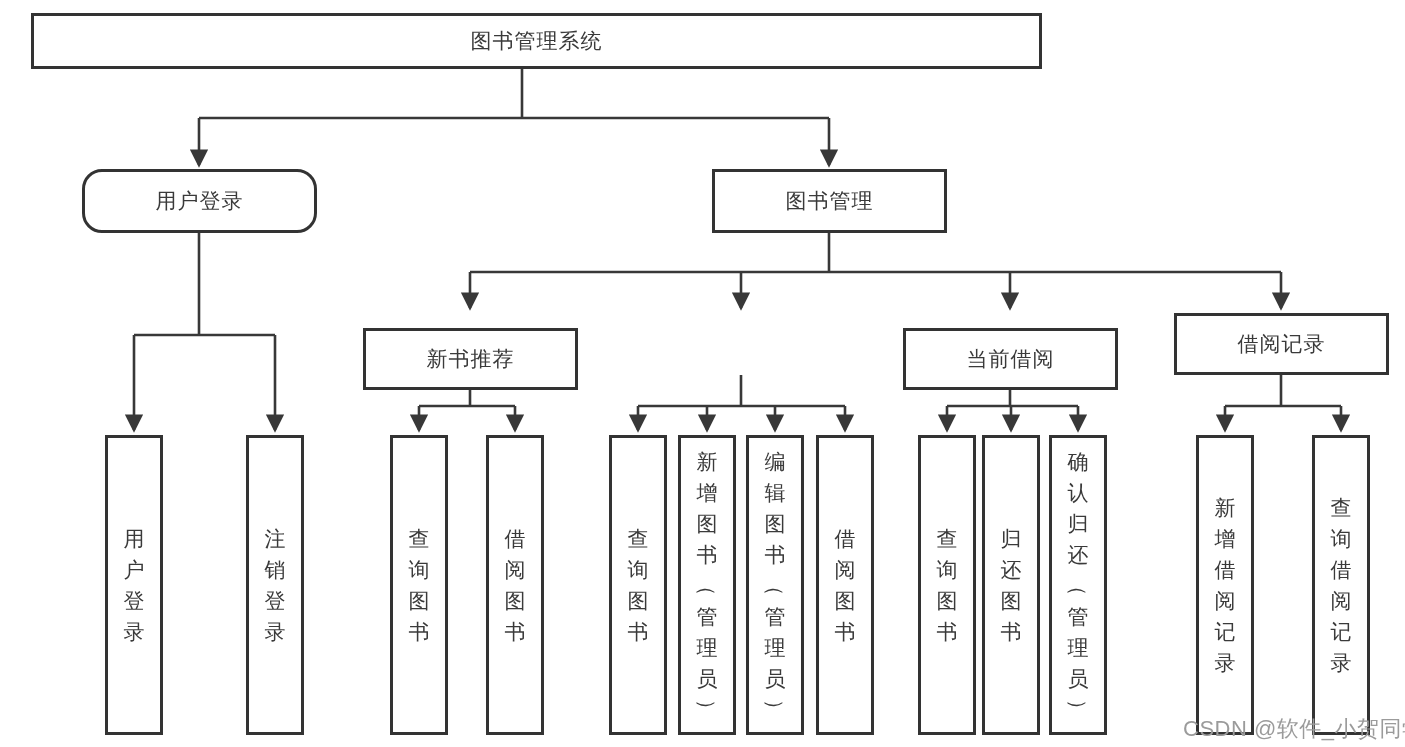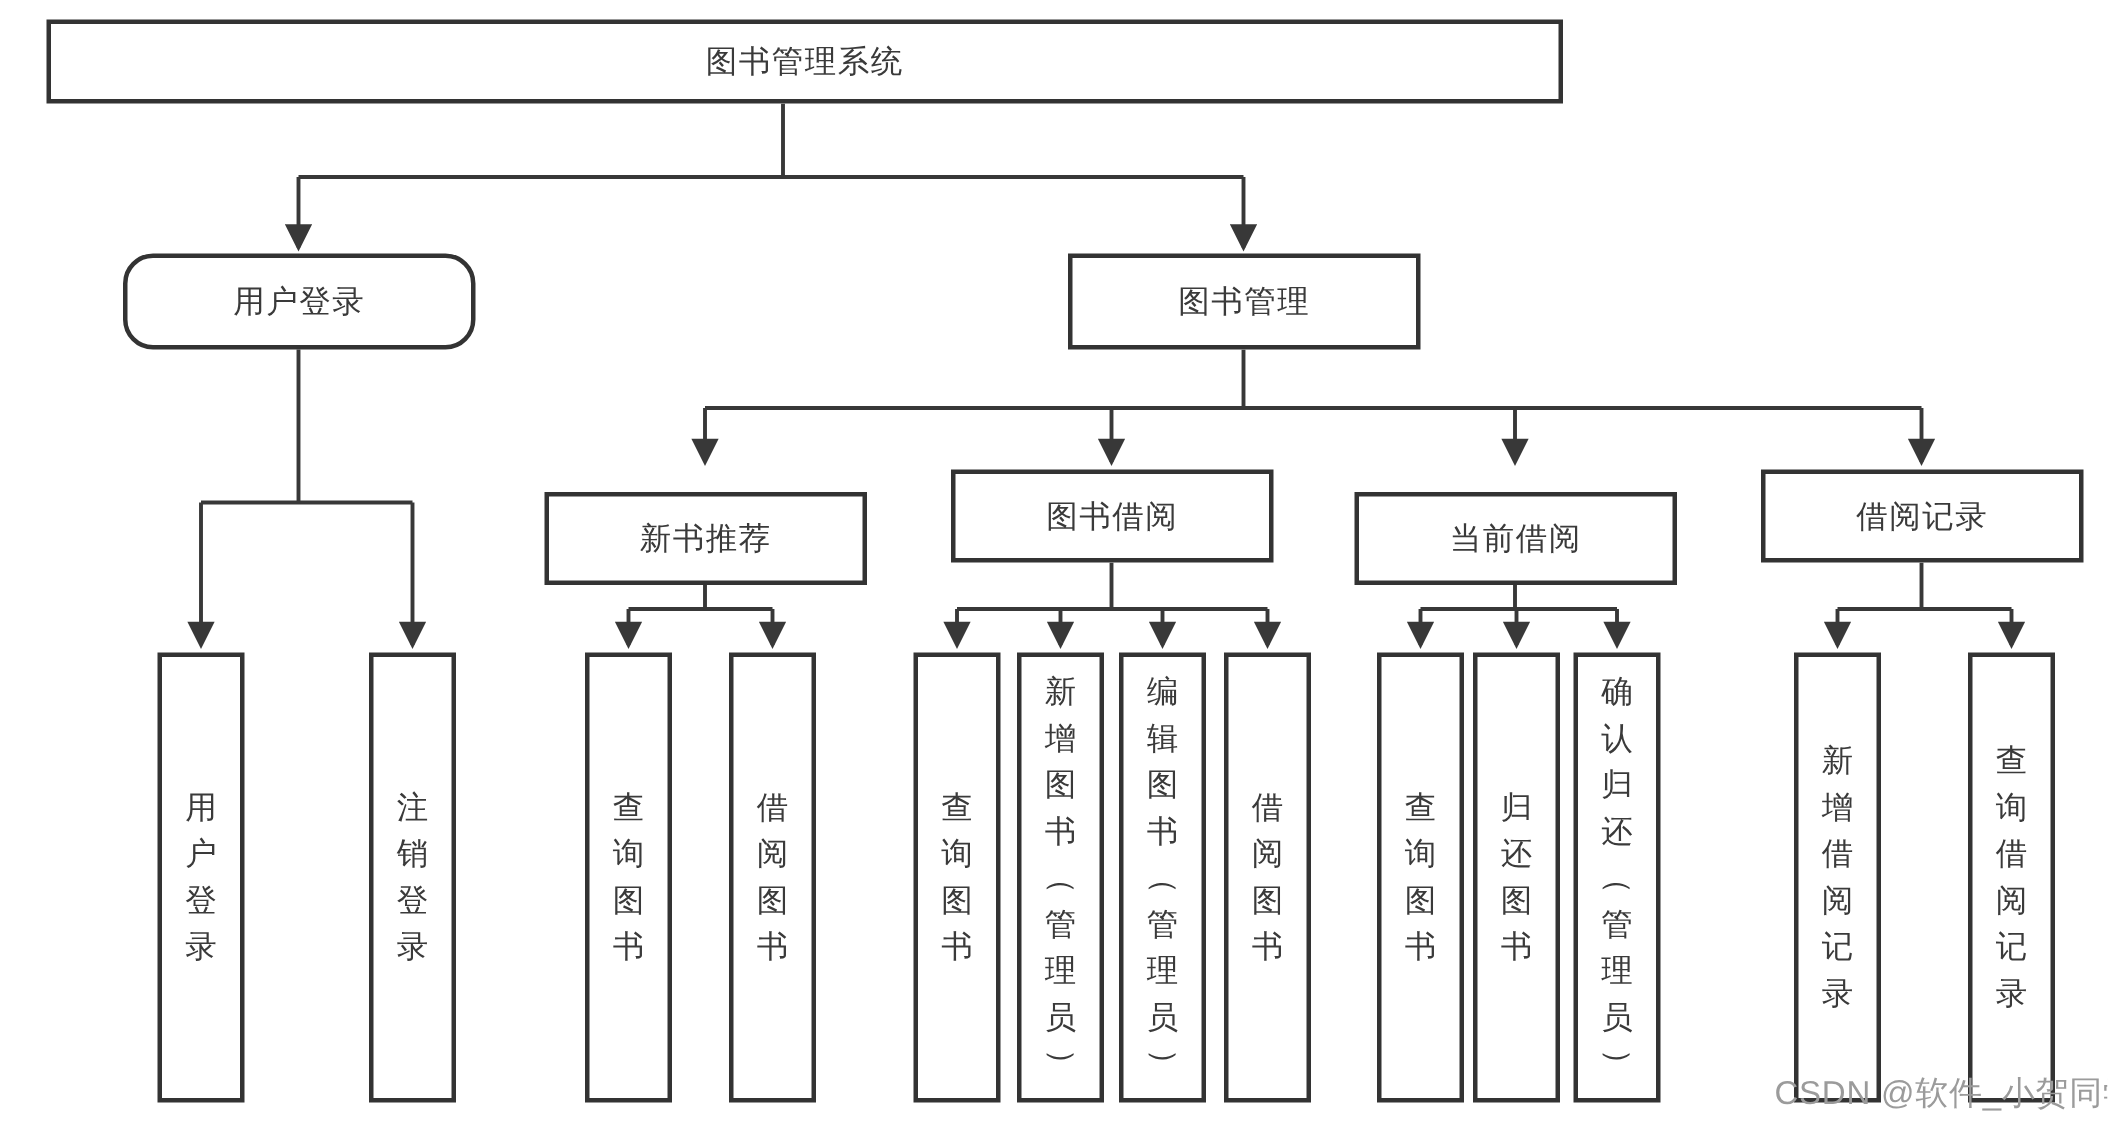--- a/index.html
+++ b/index.html
@@ -119,23 +119,20 @@
   <div class="node" style="left:82px;top:169px;width:235px;height:64px;border-radius:20px;">
     <span>用户登录</span>
   </div>
   <div class="node" style="left:712px;top:169px;width:235px;height:64px;">
     <span>图书管理</span>
   </div>
 
   <div class="node" style="left:363px;top:313px;width:215px;height:62px;margin-top:15px;">
     <span>新书推荐</span>
   </div>
-  <div class="node" style="left:634px;top:313px;width:215px;height:62px;">
-    <span>图书借阅</span>
-  </div>
   <div class="node" style="left:903px;top:328px;width:215px;height:62px;">
     <span>当前借阅</span>
   </div>
   <div class="node" style="left:1174px;top:313px;width:215px;height:62px;">
     <span>借阅记录</span>
   </div>
 
   <div class="leaf" style="left:105px;top:435px;width:58px;height:300px;">
     <div class="vtext">
         <span class="vchar">用</span>

